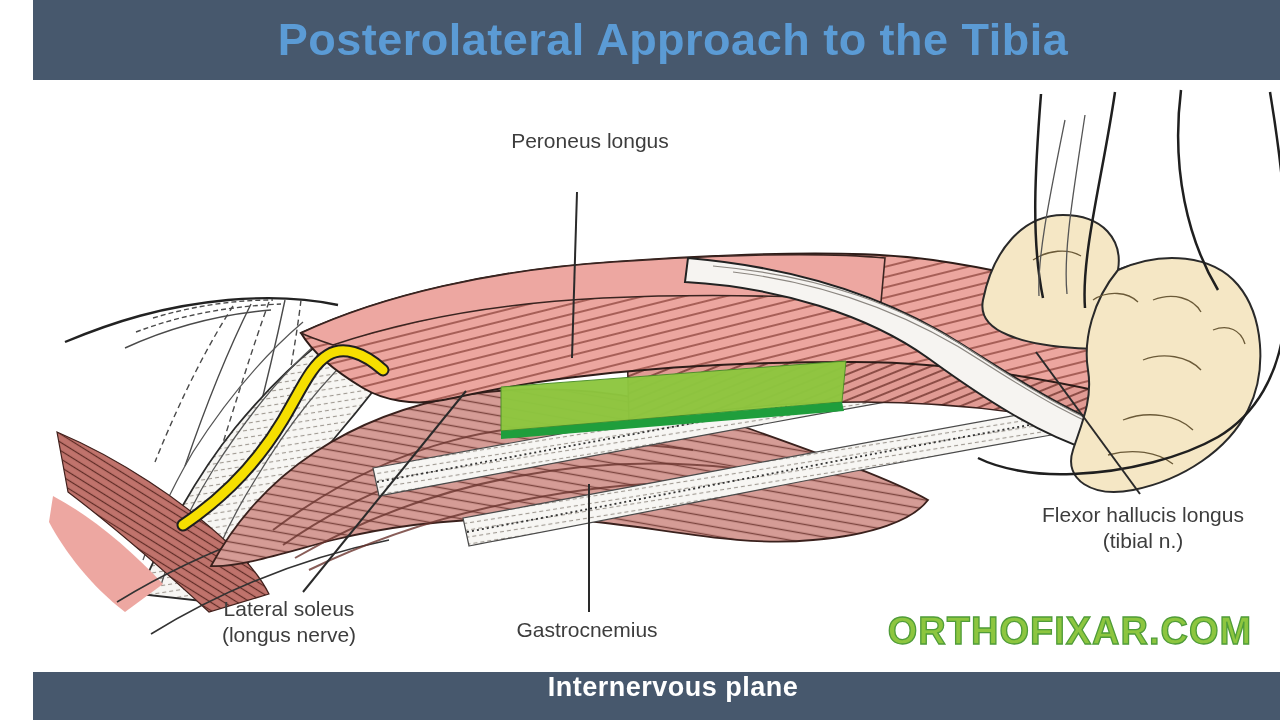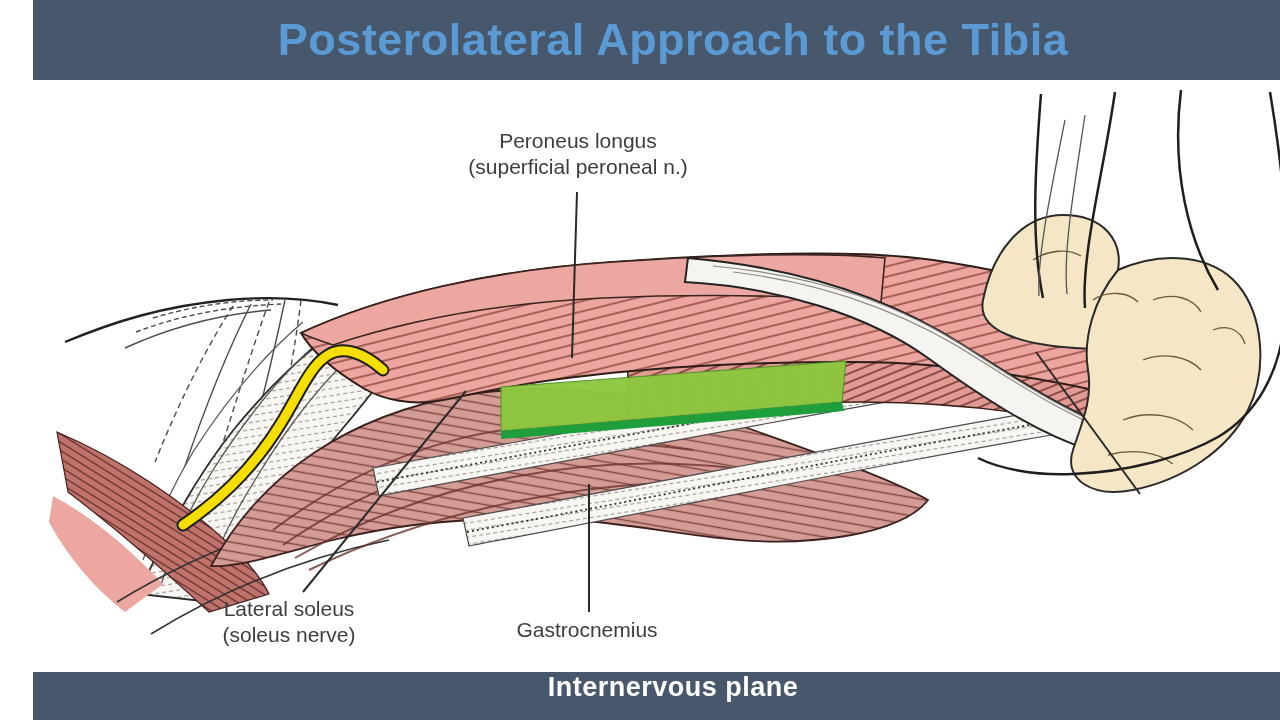--- a/index.html
+++ b/index.html
@@ -159,30 +159,34 @@
     </g>
 
     <g fill="none" stroke="#2a2a2a" stroke-width="2">
       <path d="M544,192 L539,358"></path>
       <path d="M270,592 L433,391"></path>
       <path d="M556,612 L556,484"></path>
       <path d="M1003,352 L1107,494"></path>
     </g>
   </svg>
 
-  <div class="anat-label" style="left:545px;top:128px;">
+  <div class="anat-label" style="left:557px;top:128px;">
     <div>Peroneus longus</div>
-    <div>(superficial peroneal n.)</div>
   </div>
   <div class="anat-label" style="left:256px;top:596px;">
     <div>Lateral soleus</div>
-    <div>(soleus nerve)</div>
+    <div>(longus nerve)</div>
   </div>
   <div class="anat-label" style="left:554px;top:617px;">
     <div>Gastrocnemius</div>
   </div>
+  <div class="anat-label" style="left:1110px;top:502px;">
+    <div>Flexor hallucis longus</div>
+    <div>(tibial n.)</div>
+  </div>
 
+  <div class="watermark">ORTHOFIXAR.COM</div>
 
   <div class="bottombar">
     <div class="caption">Internervous plane</div>
   </div>
 
 </div>
 
 </body></html>

